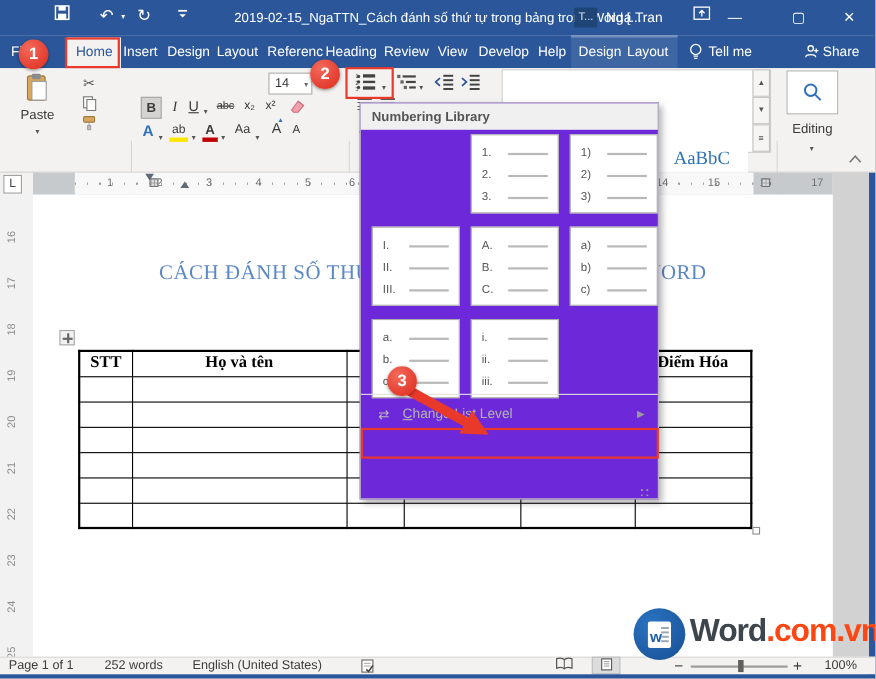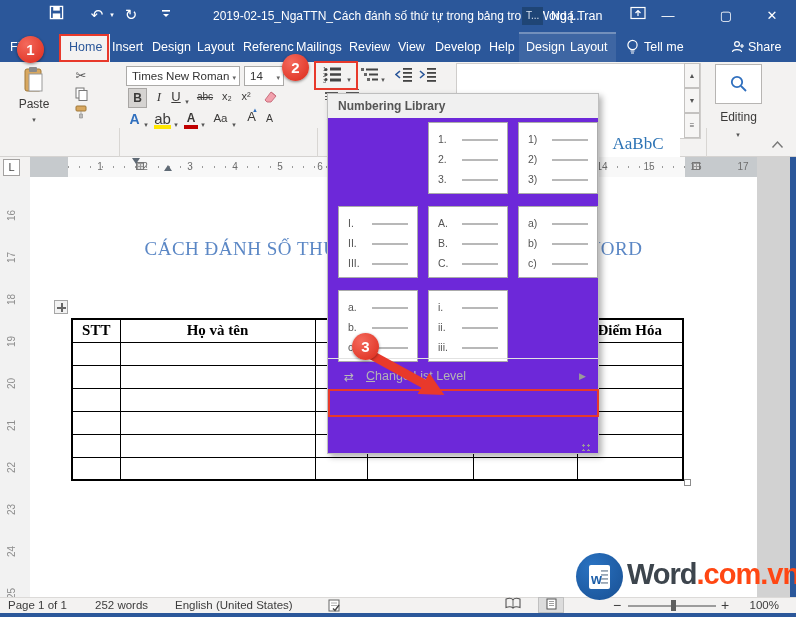--- a/index.html
+++ b/index.html
@@ -132,21 +132,21 @@
   </div>
 
   <div class="ab tabrow">
     <div class="ctxpanel"></div>
     <span class="tab" style="left:10px">File</span>
     <span class="tab active" style="left:61px">Home</span>
     <span class="tab" style="left:112px">Insert</span>
     <span class="tab" style="left:152px">Design</span>
     <span class="tab" style="left:197px">Layout</span>
     <span class="tab" style="left:243px">Referenc</span>
-    <span class="tab" style="left:296px">Mailings</span>
+    <span class="tab" style="left:296px">Heading</span>
     <span class="tab" style="left:349px">Review</span>
     <span class="tab" style="left:398px">View</span>
     <span class="tab" style="left:435px">Develop</span>
     <span class="tab" style="left:489px">Help</span>
     <span class="tab" style="left:526px">Design</span>
     <span class="tab" style="left:570px">Layout</span>
     <span class="tab" style="left:626px;top:7px;height:18px;line-height:16px">
       <svg width="13" height="17" viewBox="0 0 13 17">
           <circle cx="6.5" cy="6" r="4.6" fill="none" stroke="#fff" stroke-width="1.2"></circle>
           <path d="M4.5 12 H8.5 M5 14 H8" stroke="#fff" stroke-width="1.2"></path>
@@ -189,42 +189,39 @@
     </span>
     <span class="glabel" style="left:6px;width:96px">Clipboard</span>
     <span class="launcher" style="left:106px;top:141px">
       <svg width="9" height="9" viewBox="0 0 9 9">
           <path d="M1 1 H4 M1 1 V4" stroke="#777" fill="none"></path>
           <path d="M3 3 L7 7 M7 4 V7 H4" stroke="#777" fill="none"></path>
         </svg>
     </span>
     <div class="gsep" style="left:119px"></div>
 
-    <div class="selbox" style="left:126px;top:4px;width:114px">
-      <span>Times New Roman</span><span class="cv"></span>
-    </div>
     <div class="selbox" style="left:244px;top:4px;width:40px">
       <span>14</span><span class="cv"></span>
     </div>
     <span class="rbtn pressed" style="left:128px;top:26px;width:19px;height:20px;font-weight:bold;line-height:18px">B</span>
     <span class="rbtn" style="left:152px;top:27px;width:14px;font-style:italic;font-family:'Liberation Serif',serif;font-size:13px">I</span>
     <span class="rbtn" style="left:169px;top:27px;width:14px;text-decoration:underline;font-size:13px">U</span>
     <span class="rbtn cv" style="left:183px;top:31px;width:8px;color:#555"></span>
     <span class="rbtn" style="left:194px;top:29px;width:22px;font-size:10px;text-decoration:line-through">abc</span>
     <span class="rbtn" style="left:219px;top:28px;width:16px;font-size:11px">x₂</span>
     <span class="rbtn" style="left:238px;top:28px;width:16px;font-size:11px">x²</span>
     <span class="rbtn" style="left:262px;top:27px;width:18px">
       <svg width="16" height="15" viewBox="0 0 16 15">
           <path d="M2 11 L8 3 L13 7 L8 13 L4 13 Z" fill="#f2a0ac" stroke="#c9717f"></path>
           <path d="M8 3 L13 7" stroke="#c9717f"></path>
         </svg>
     </span>
     <span class="rbtn" style="left:127px;top:49px;width:15px;font-size:14px;font-weight:bold;color:#2f6fbe">A</span>
     <span class="rbtn cv" style="left:142px;top:54px;width:8px;color:#555"></span>
-    <span class="rbtn" style="left:154px;top:50px;width:17px;font-size:15px;border-bottom:4px solid #ffe600;line-height:13px">ab</span>
+    <span class="rbtn" style="left:154px;top:50px;width:17px;font-size:11px;border-bottom:4px solid #ffe600;line-height:13px">ab</span>
     <span class="rbtn cv" style="left:172px;top:54px;width:8px;color:#555"></span>
     <span class="rbtn" style="left:184px;top:49px;width:14px;font-size:12px;font-weight:bold;border-bottom:4px solid #c00000;line-height:14px">A</span>
     <span class="rbtn cv" style="left:199px;top:54px;width:8px;color:#555"></span>
     <span class="rbtn" style="left:211px;top:50px;width:19px;font-size:11.5px">Aa</span>
     <span class="rbtn cv" style="left:230px;top:54px;width:8px;color:#555"></span>
     <span class="rbtn" style="left:244px;top:47px;width:15px;font-size:13px">A</span>
     <span class="rbtn" style="left:251px;top:45px;width:8px;font-size:6px;color:#2f6fbe">▲</span>
     <span class="rbtn" style="left:263px;top:50px;width:13px;font-size:10.5px">A</span>
     <span class="glabel" style="left:126px;width:96px">Font</span>
     <span class="launcher" style="left:303px;top:141px">

